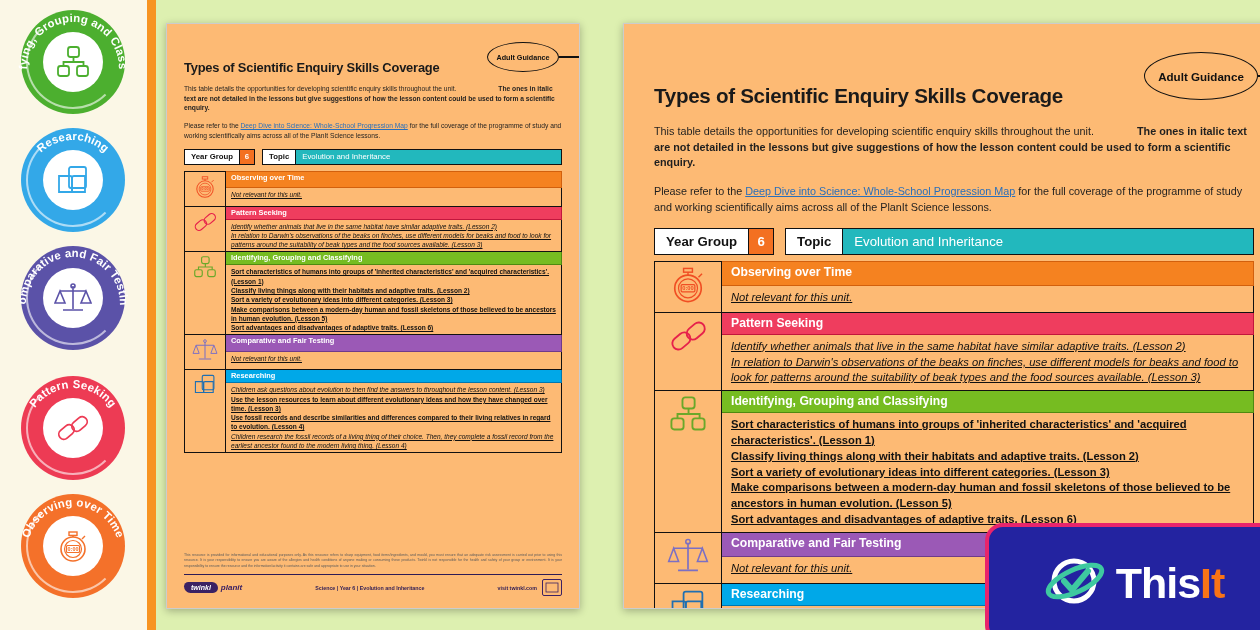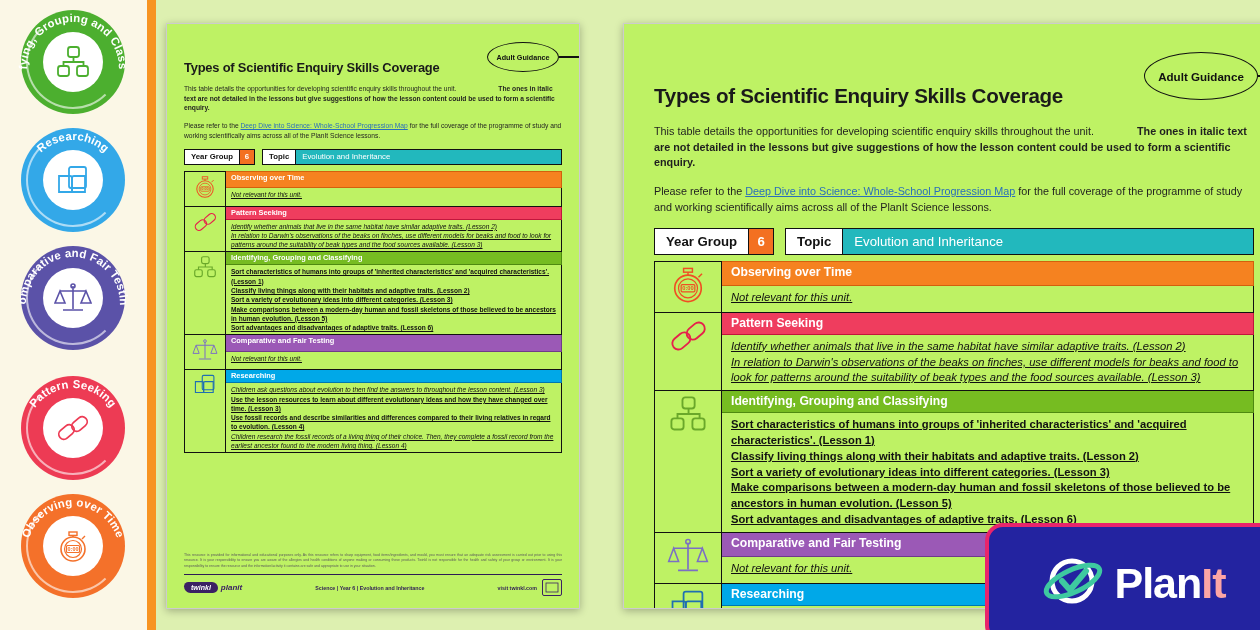--- a/index.html
+++ b/index.html
@@ -23,21 +23,21 @@
     font-family:"Liberation Sans",sans-serif;letter-spacing:.2px;}
   .badge .ring{position:absolute;left:50%;top:50%;transform:translate(-50%,-50%);
     width:90px;height:90px;border-radius:50%;border:2px solid rgba(255,255,255,.6);
     border-right-color:transparent;border-top-color:transparent;}
 
   
   .greenbg{position:absolute;left:147px;top:0;width:1113px;height:630px;background:#ddf0b0;}
   .orangestripe{position:absolute;left:147px;top:0;width:9px;height:630px;background:#f79421;}
 
   
-  .doc{position:absolute;background:#bef264;box-shadow:0 2px 8px rgba(0,0,0,.28);
+  .doc{position:absolute;background:#fdba74;box-shadow:0 2px 8px rgba(0,0,0,.28);
     border:1px solid #ccc;overflow:hidden;}
   .doc-small{left:166px;top:23px;width:412px;height:584px;}
   .doc-big{left:623px;top:23px;width:660px;height:584px;}
 
   .pad-s{padding:16px 17px 0 17px;}
   .pad-b{padding:34px 30px 0 30px;}
 
   
   .ag{position:absolute;display:flex;align-items:center;}
   .ag .circ{border:1.4px solid #111;border-radius:50%;display:flex;align-items:center;
@@ -106,21 +106,21 @@
   .footright{font-size:5.3px;color:#2d1b55;font-weight:bold;}
   .tw-stamp{width:18px;height:15px;border:1px solid #3b2163;border-radius:2px;
     display:flex;align-items:center;justify-content:center;}
 
   
   .planit-card{position:absolute;left:985px;top:523px;width:290px;height:112px;
     background:#2323a0;border:4px solid #e8246c;border-radius:18px;
     display:flex;align-items:center;justify-content:center;gap:10px;}
   .planit-word{font-size:43px;font-weight:bold;letter-spacing:-1px;}
   .pw-a{color:#ffffff;}
-  .pw-b{color:#fca5a5;}
+  .pw-b{color:#f97316;}
 </style>
 </head>
 <body>
 
 <div class="stage">
 
   <div class="greenbg"></div>
   <div class="orangestripe"></div>
 
   <div class="rail">
@@ -466,17 +466,17 @@
 
   <div class="planit-card">
     <span>
       <svg width="62" height="58" viewBox="0 0 62 58">
         <circle cx="30" cy="29" r="20" fill="none" stroke="#ffffff" stroke-width="5"></circle>
         <ellipse cx="31" cy="29" rx="29" ry="11" fill="none" stroke="#3ec9a0" stroke-width="5" transform="rotate(-25 31 29)"></ellipse>
         <path d="M20 29 l8 9 l16 -19" fill="none" stroke="#3ec9a0" stroke-width="6" stroke-linecap="round" stroke-linejoin="round"></path>
       </svg>
     </span>
     <span class="planit-word">
-      <span class="pw-a">Plan</span><span class="pw-b">It</span>
+      <span class="pw-a">This</span><span class="pw-b">It</span>
     </span>
   </div>
 
 </div>
 
 </body></html>

